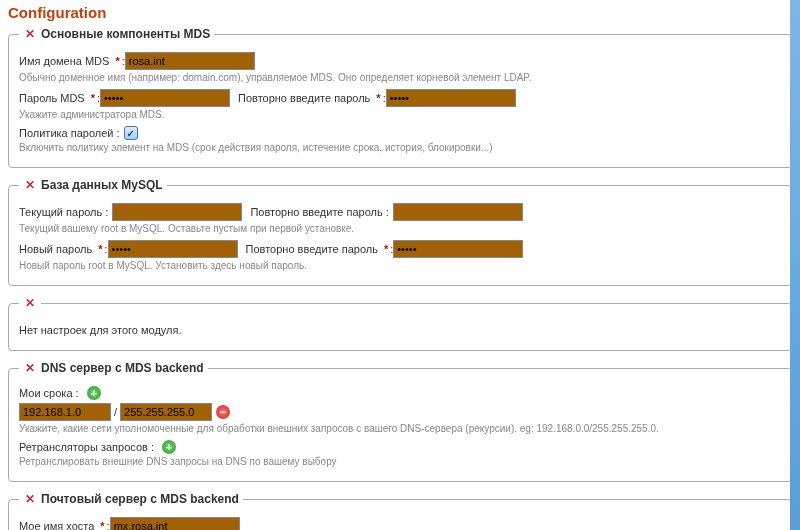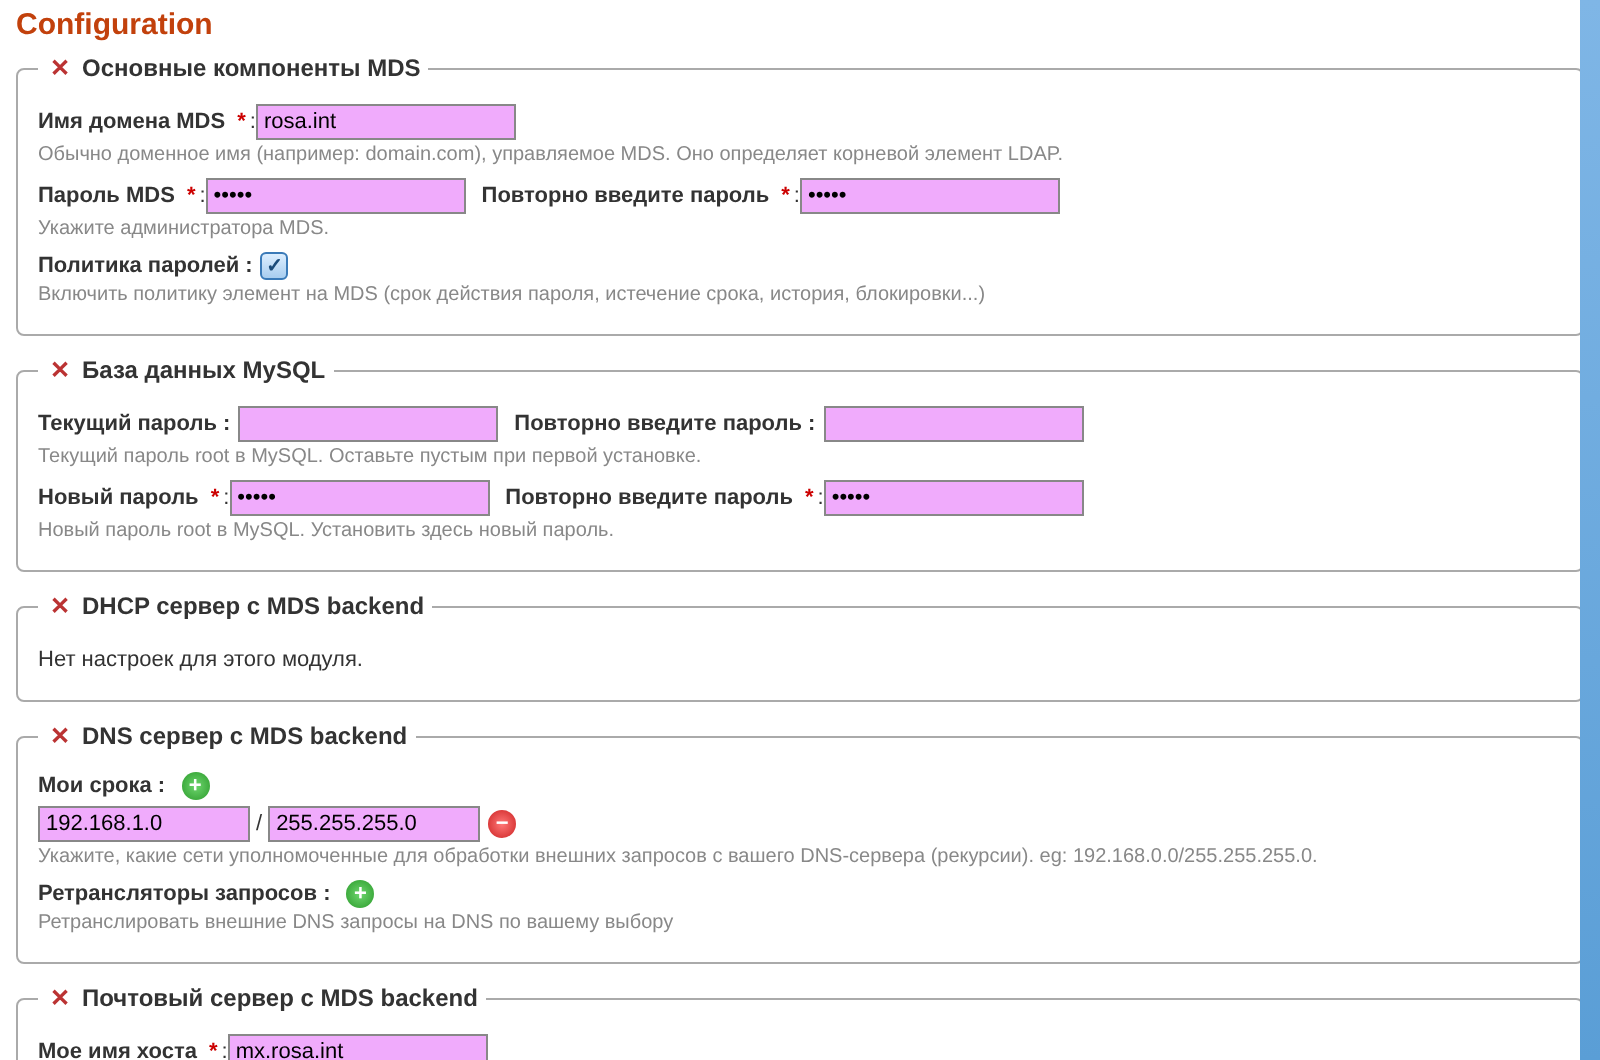--- a/index.html
+++ b/index.html
@@ -2,26 +2,26 @@
 <html><head>
 <meta charset="utf-8">
 <style>
 * { box-sizing: border-box; margin: 0; padding: 0; }
 body { font-family: Arial, sans-serif; font-size: 11px; color: #333; background: #fff; width: 800px; }
 .page { padding: 4px 8px 8px 8px; }
 .page-title { color: #c2410c; font-size: 15px; font-weight: bold; margin-bottom: 6px; }
 fieldset { border: 1px solid #aaa; border-radius: 4px; padding: 8px 10px 8px 10px; margin-bottom: 10px; position: relative; }
 legend { padding: 0 4px; font-weight: bold; font-size: 12px; color: #333; display: flex; align-items: center; gap: 4px; }
 .row { display: flex; align-items: center; flex-wrap: wrap; margin: 3px 0 1px 0; }
-.lbl { margin-right: 4px; font-weight: bold; }
+.lbl { margin-right: 4px; }
 .req { color: #c00; font-weight: bold; margin: 0 2px; }
 .desc { color: #888; font-size: 10px; margin: 2px 0 6px 0; }
-input[type=text], input[type=password] { border: 1px solid #888; height: 18px; padding: 1px 3px; font-size: 11px; background: #f0abfc; }
+input[type=text], input[type=password] { border: 1px solid #888; height: 18px; padding: 1px 3px; font-size: 11px; background: #a16207; }
 .w-med { width: 130px; }
-.w-sm { width: 106px; }
+.w-sm { width: 92px; }
 .sep { margin: 0 4px; }
 .chk { width: 14px; height: 14px; border: 1px solid #3a7ab8; border-radius: 3px; background: linear-gradient(#dceeff,#a8cdef); display: inline-flex; align-items: center; justify-content: center; color: #1a4b7a; font-size: 10px; font-weight: bold; }
 .ico-x { display: inline-flex; width: 14px; height: 14px; align-items: center; justify-content: center; color: #b33; font-weight: bold; font-size: 12px; }
 .ico-plus { display: inline-flex; width: 14px; height: 14px; border-radius: 50%; background: radial-gradient(#6fd66f,#2a9a2a); color: #fff; align-items: center; justify-content: center; font-size: 11px; font-weight: bold; margin-left: 4px; }
 .ico-minus { display: inline-flex; width: 14px; height: 14px; border-radius: 50%; background: radial-gradient(#f77,#c22); color: #fff; align-items: center; justify-content: center; font-size: 11px; font-weight: bold; margin-left: 4px; }
 .slash { margin: 0 3px; }
 .right-edge { position: fixed; top: 0; right: 0; width: 10px; height: 530px; background: linear-gradient(#7fb6e6,#5a9ed6); }
 </style>
 </head>
 <body>
@@ -65,39 +65,38 @@
       <span class="ico-x">✕</span>
       <span>База данных MySQL</span>
     </legend>
     <div class="row">
       <span class="lbl">Текущий пароль :</span>
       <input type="password" class="w-med" value="" style="">
       <span class="sep"></span>
       <span class="lbl">Повторно введите пароль :</span>
       <input type="password" class="w-med" value="" style="">
     </div>
-    <div class="desc">Текущий пароль root в MySQL. Оставьте пустым при первой установке.</div>
+    <div class="desc">Текущий вашему root в MySQL. Оставьте пустым при первой установке.</div>
     <div class="row">
       <span class="lbl">Новый пароль</span>
         <span class="req">*</span>
         <span> :</span>
       <input type="password" class="w-med" value="•••••" style="">
       <span class="sep"></span>
       <span class="lbl">Повторно введите пароль</span>
         <span class="req">*</span>
         <span> :</span>
       <input type="password" class="w-med" value="•••••" style="">
     </div>
     <div class="desc">Новый пароль root в MySQL. Установить здесь новый пароль.</div>
   </fieldset>
 
   <fieldset>
     <legend>
       <span class="ico-x">✕</span>
-      <span>DHCP сервер с MDS backend</span>
     </legend>
     <div class="row" style="margin:6px 0;">
       <span>Нет настроек для этого модуля.</span>
     </div>
   </fieldset>
 
   <fieldset>
     <legend>
       <span class="ico-x">✕</span>
       <span>DNS сервер с MDS backend</span>

